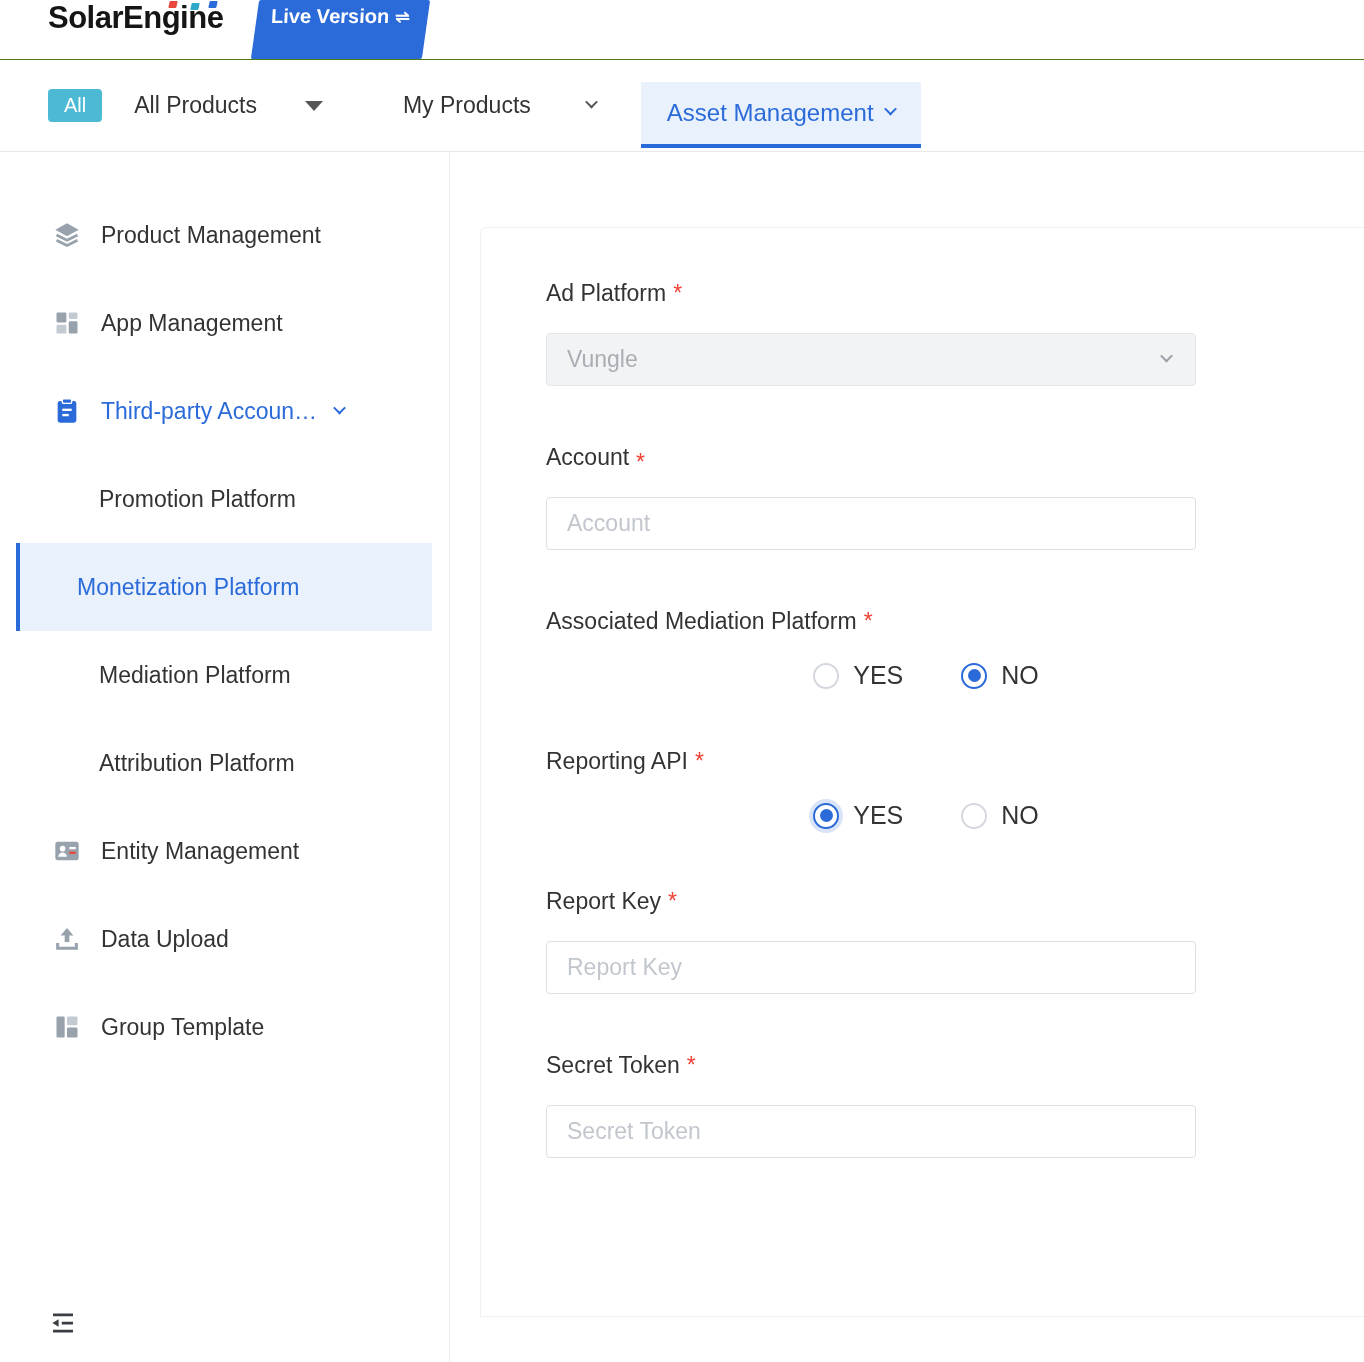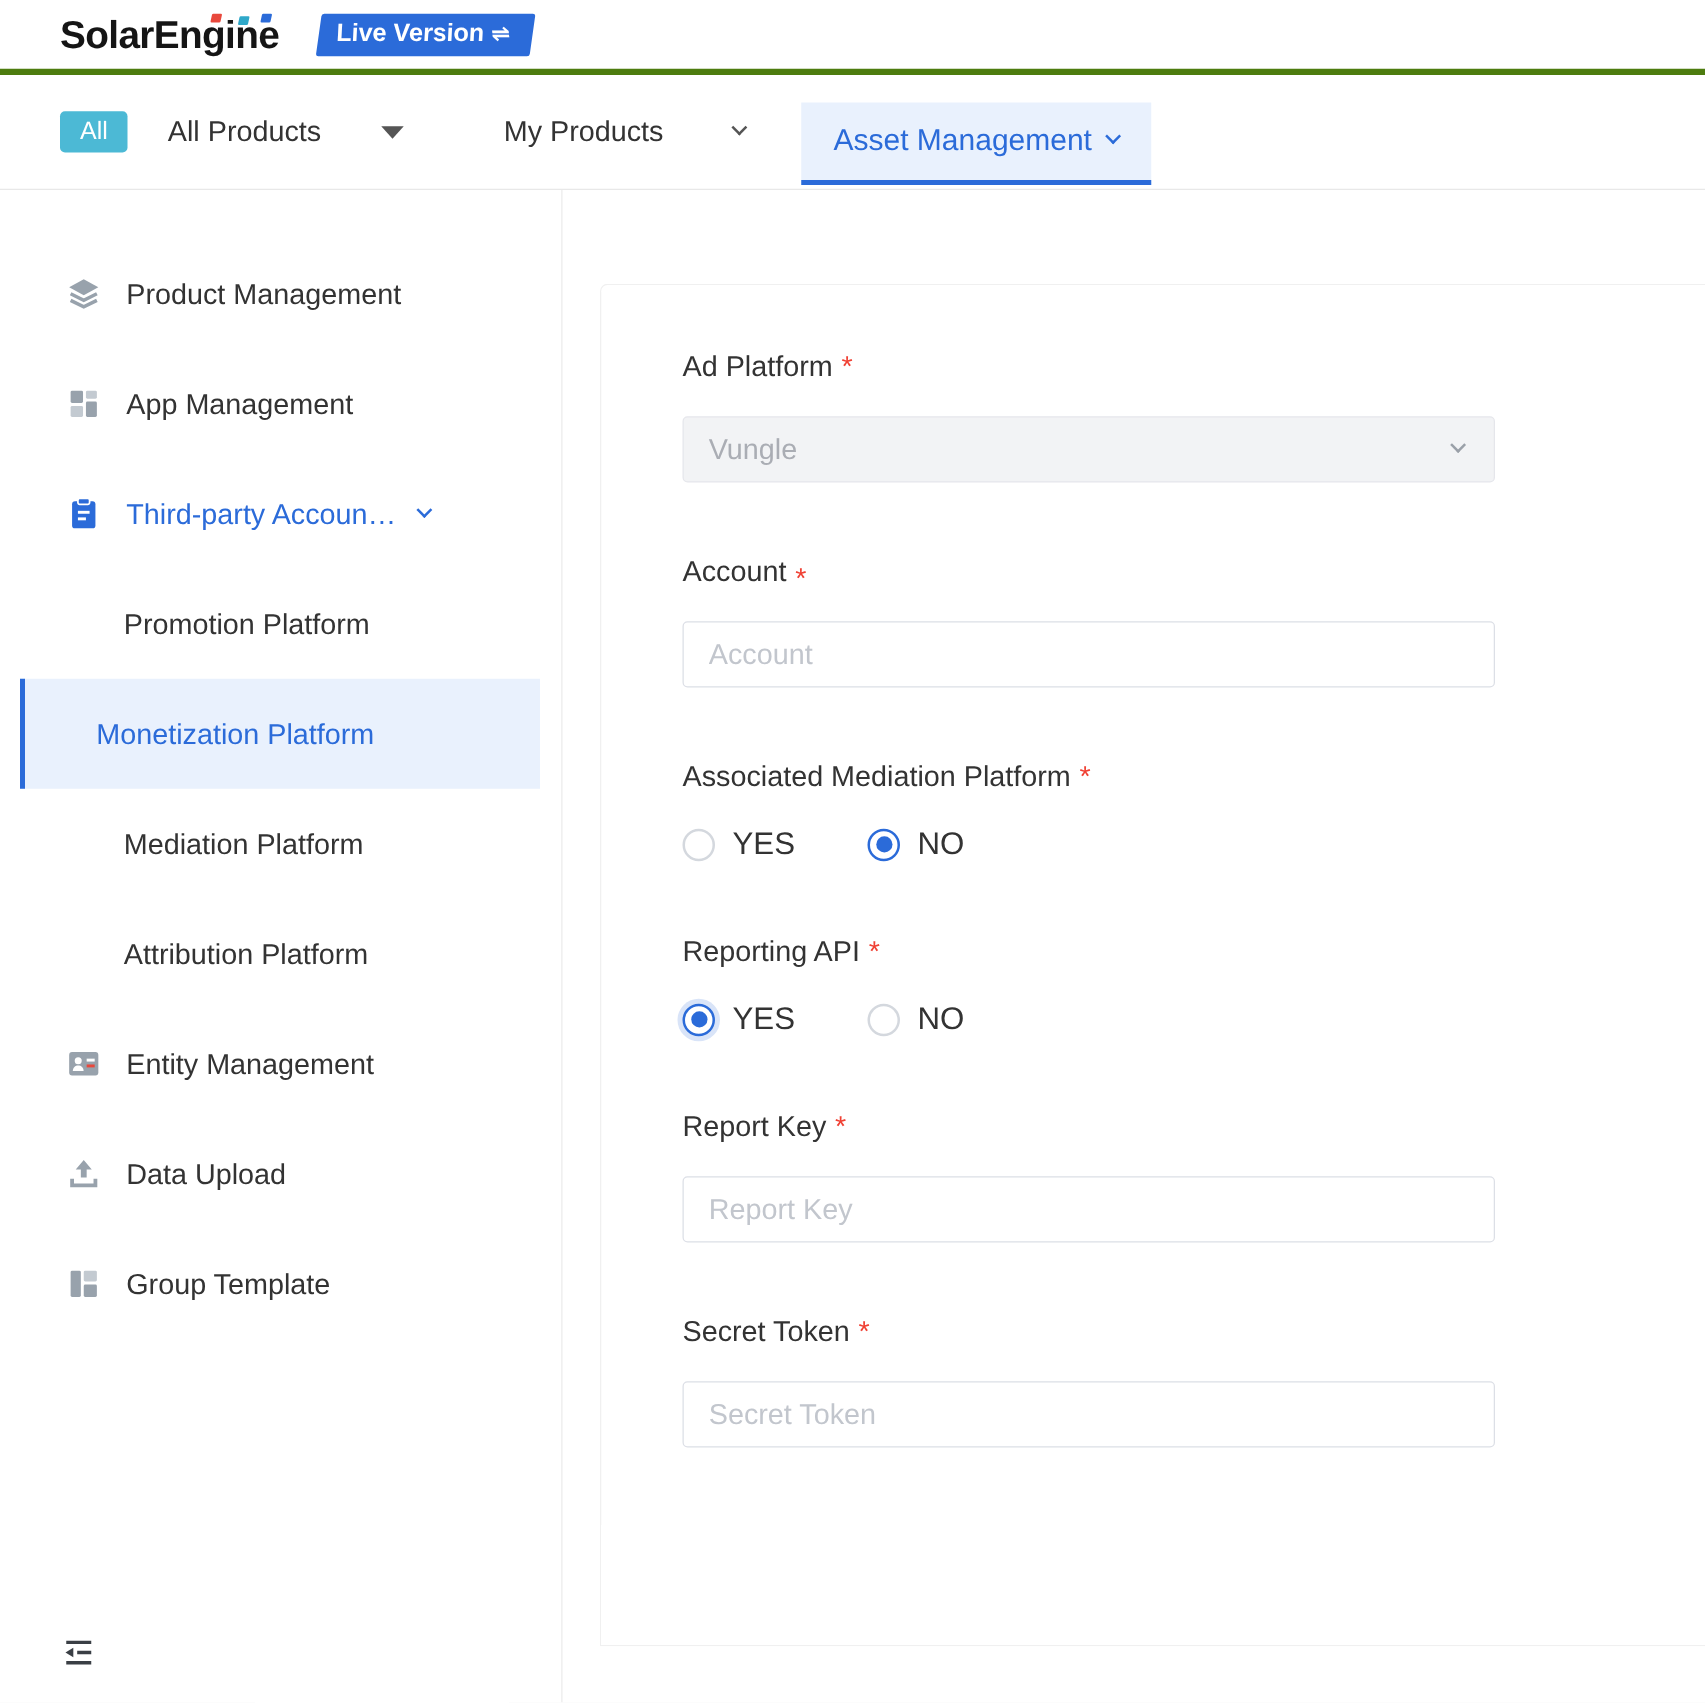--- a/index.html
+++ b/index.html
@@ -1,21 +1,21 @@
 <!DOCTYPE html>
 <html style="--accent: #2b6bd9; --accent-light: #e9f1fd; --teal: #4cb9d5; --red: #f04134;"><head>
 <meta charset="utf-8">
 <style>
   * { margin:0; padding:0; box-sizing:border-box; }
   html,body { width:1364px; height:1362px; overflow:hidden; background:#fff;
     font-family:"Liberation Sans","DejaVu Sans",sans-serif; color:#333; }
 
   
-  .topbar { height:60px; display:flex; align-items:center; padding-left:48px;
-    border-bottom:5px solid #4d7c0f; }
+  .topbar { height:60px; display:flex; padding-left:48px;
+    border-bottom:1px solid #4d7c0f; }
   .logo { position:relative; font-size:31px; font-weight:bold; color:#151515;
     letter-spacing:-0.5px; padding-right:14px; }
   .logo .dot { position:absolute; width:8px; height:7px; border-radius:1px; }
   .logo .dot.red { background:#e8483c; top:1px; right:60px; transform:skewX(-12deg); }
   .logo .dot.teal { background:#2fa8c9; top:3px; right:38px; transform:skewX(-12deg); }
   .logo .dot.blue { background:#2b6bd9; top:1px; right:20px; transform:skewX(-12deg); }
   .live-badge { margin-left:18px; background:var(--accent,#2b6bd9); color:#fff;
     font-style:italic; font-weight:bold; font-size:20px; padding:5px 18px 6px 14px;
     transform:skewX(-8deg); border-radius:2px; cursor:pointer; }
   .live-badge span { display:inline-block; transform:skewX(8deg); }
@@ -72,21 +72,21 @@
     display:flex; align-items:center; }
   .req { color:var(--red,#f04134); margin-left:7px; font-size:23px; }
   .req.low { position:relative; top:5px; }
   .control { width:650px; height:53px; border:1px solid #dcdfe6; border-radius:4px;
     font-size:23px; padding:0 20px; color:#333; background:#fff; }
   input.control::placeholder { color:#c2c6cd; }
   .select { background:#f2f3f5; border-color:#e5e6eb; display:flex; align-items:center;
     justify-content:space-between; color:#aaadb4; cursor:not-allowed; }
   .select .chev { color:#9aa0a8; margin-top:-4px; margin-right:4px; }
 
-  .radio-row { display:flex; align-items:center; margin-top:6px; }
+  .radio-row { display:flex; align-items:center; margin-top:6px;justify-content:center; }
   .radio-opt { display:flex; align-items:center; margin-right:58px; cursor:pointer; }
   .radio { width:26px; height:26px; border-radius:50%; border:2px solid #d4d8de;
     background:#fff; display:flex; align-items:center; justify-content:center; }
   .radio.checked { border-color:var(--accent,#2b6bd9); }
   .radio.checked::after { content:""; width:13px; height:13px; border-radius:50%;
     background:var(--accent,#2b6bd9); }
   .radio.focused { box-shadow:0 0 0 4px rgba(43,107,217,0.18); }
   .radio-label { font-size:25px; color:#333; margin-left:14px; }
 
   svg .g { fill:#98a2ac; } svg .gl { fill:#c3cad1; }

